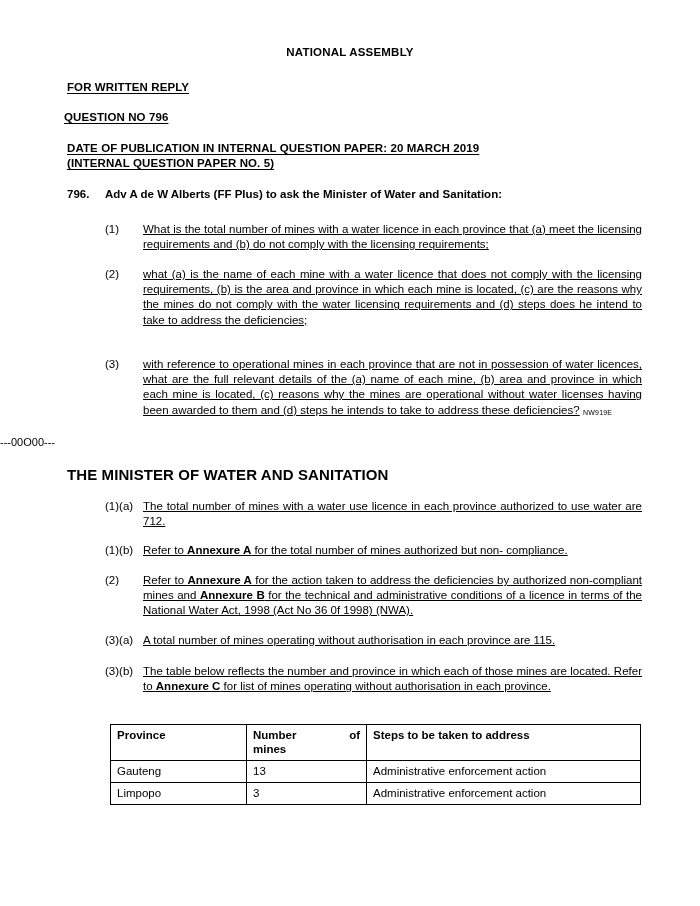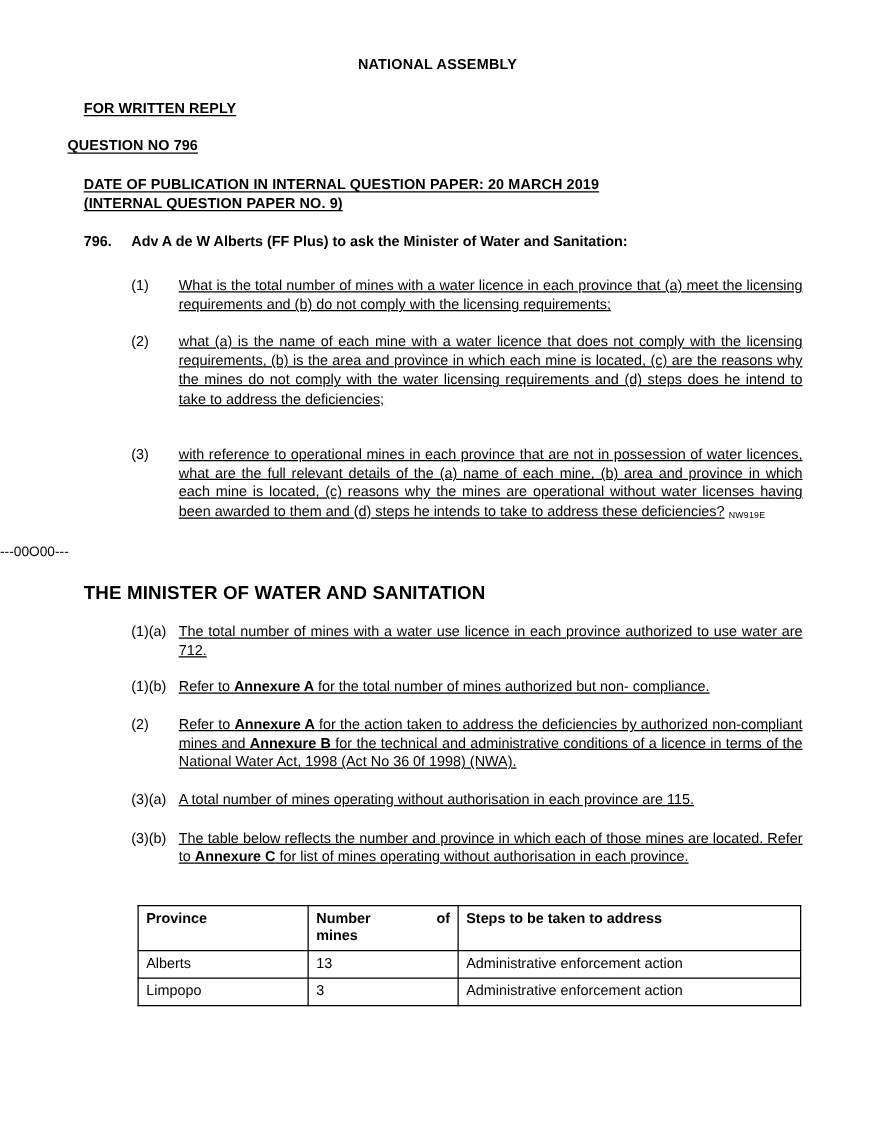--- a/index.html
+++ b/index.html
@@ -39,21 +39,21 @@
     font-size: 11.5px;
     font-weight: bold;
     letter-spacing: 0.1px;
   }
   .hdr u, .hdr .u {
     text-decoration: underline;
     text-underline-offset: 2px;
   }
 
   #written-reply   { position: absolute; top: 81px;  left: 67px; }
-  #question-no     { position: absolute; top: 111px; left: 54px; }
+  #question-no     { position: absolute; top: 111px; left: 64px; }
   #pub-date-block  { position: absolute; top: 141px; left: 67px; line-height: 15px; }
 
   
   #asker-line {
     position: absolute;
     top: 188px;
     left: 67px;
     width: 575px;
     font-size: 11.5px;
     font-weight: bold;
@@ -170,21 +170,21 @@
 
   <div class="hdr" id="question-no">
     <span class="u">QUESTION NO 796</span>
   </div>
 
   <div class="hdr" id="pub-date-block">
     <div>
       <span class="u">DATE OF PUBLICATION IN INTERNAL QUESTION PAPER: 20 MARCH 2019</span>
     </div>
     <div>
-      <span class="u">(INTERNAL QUESTION PAPER NO. 9)</span>
+      <span class="u">(INTERNAL QUESTION PAPER NO. 5)</span>
     </div>
   </div>
 
   <div id="asker-line">
     <span class="num">796.</span><span>Adv A de W Alberts (FF Plus) to ask the Minister of Water and Sanitation:</span>
   </div>
 
   <div class="item" id="q1">
     <span class="label">(1)</span>
     <div class="body">What is the total number of mines with a water licence in each province that (a) meet the licensing requirements and (b) do not comply with the licensing requirements;</div>
@@ -242,21 +242,21 @@
         <th>Province</th>
         <th>
           <span class="hdr-justify" style="display:block;"><span>Number</span> <span>of</span></span>
           <span class="l2">mines</span>
         </th>
         <th>Steps to be taken to address</th>
       </tr>
     </thead>
     <tbody>
       <tr>
-        <td>Alberts</td>
+        <td>Gauteng</td>
         <td>13</td>
         <td>Administrative enforcement action</td>
       </tr>
       <tr>
         <td>Limpopo</td>
         <td>3</td>
         <td>Administrative enforcement action</td>
       </tr>
     </tbody>
   </table>

